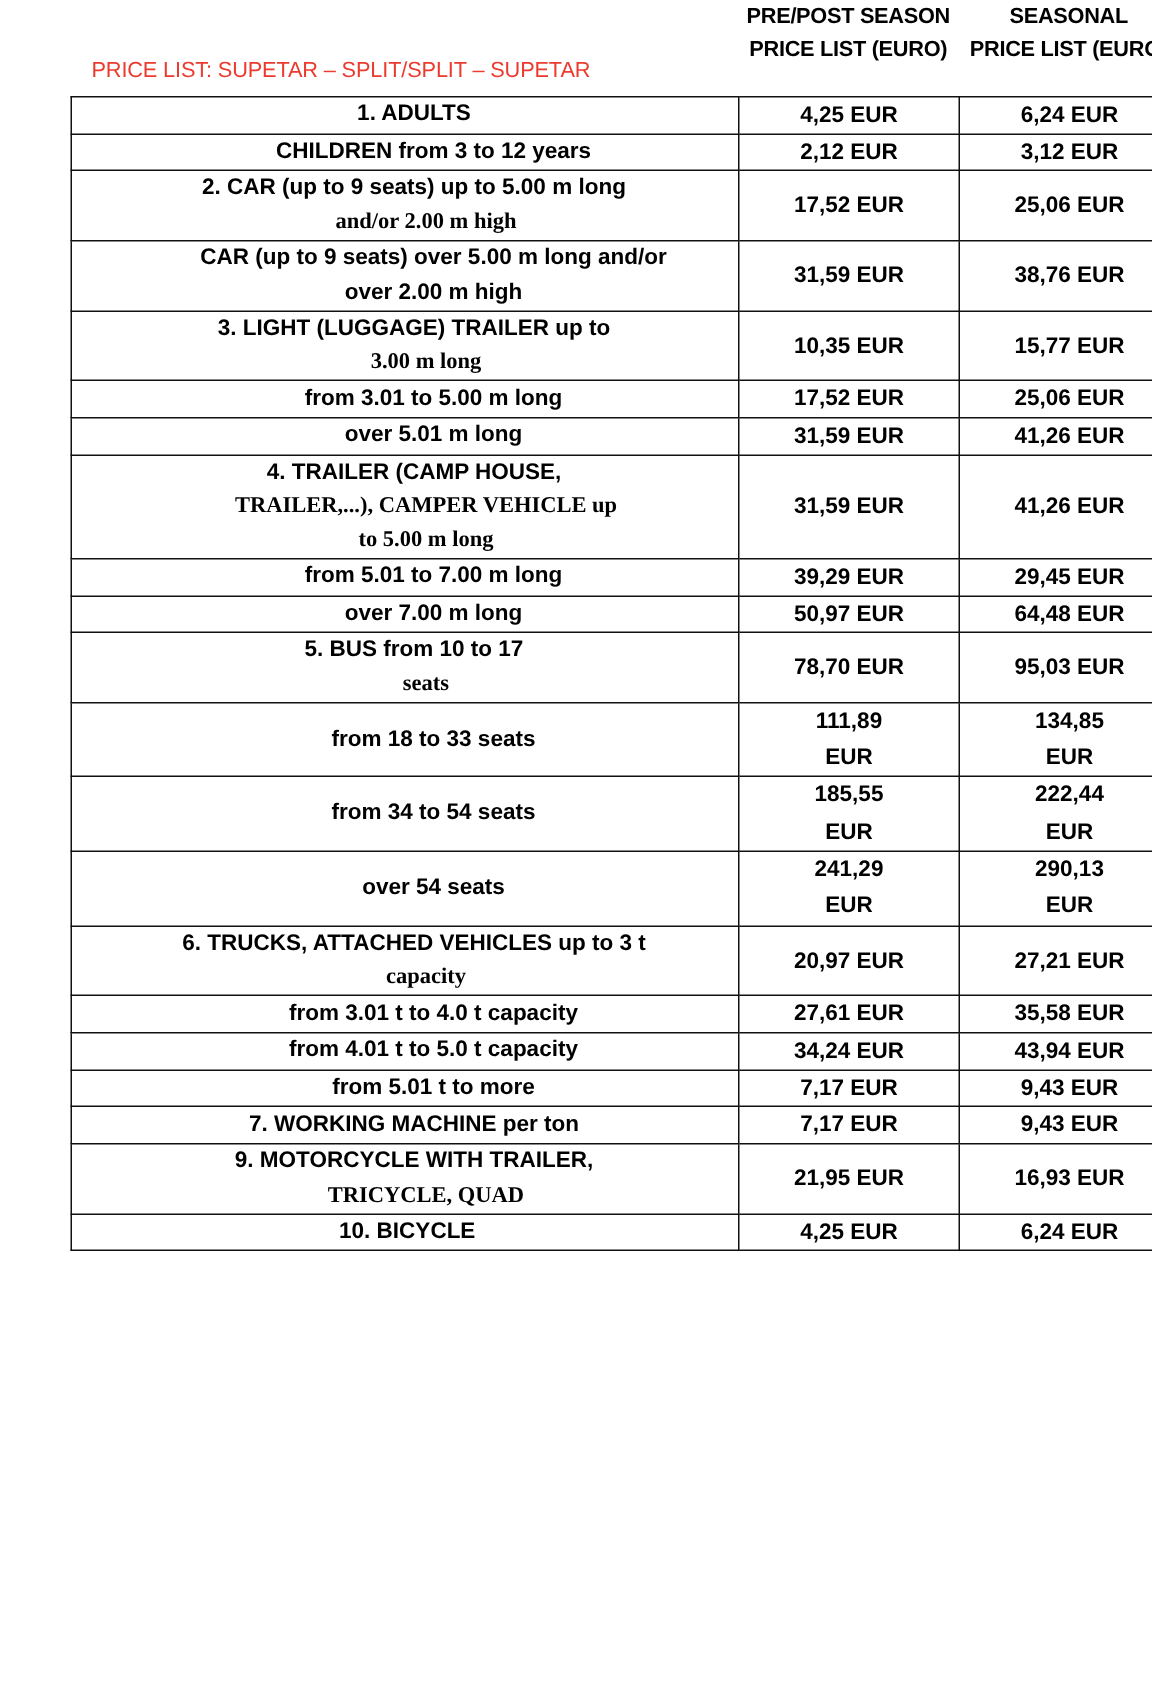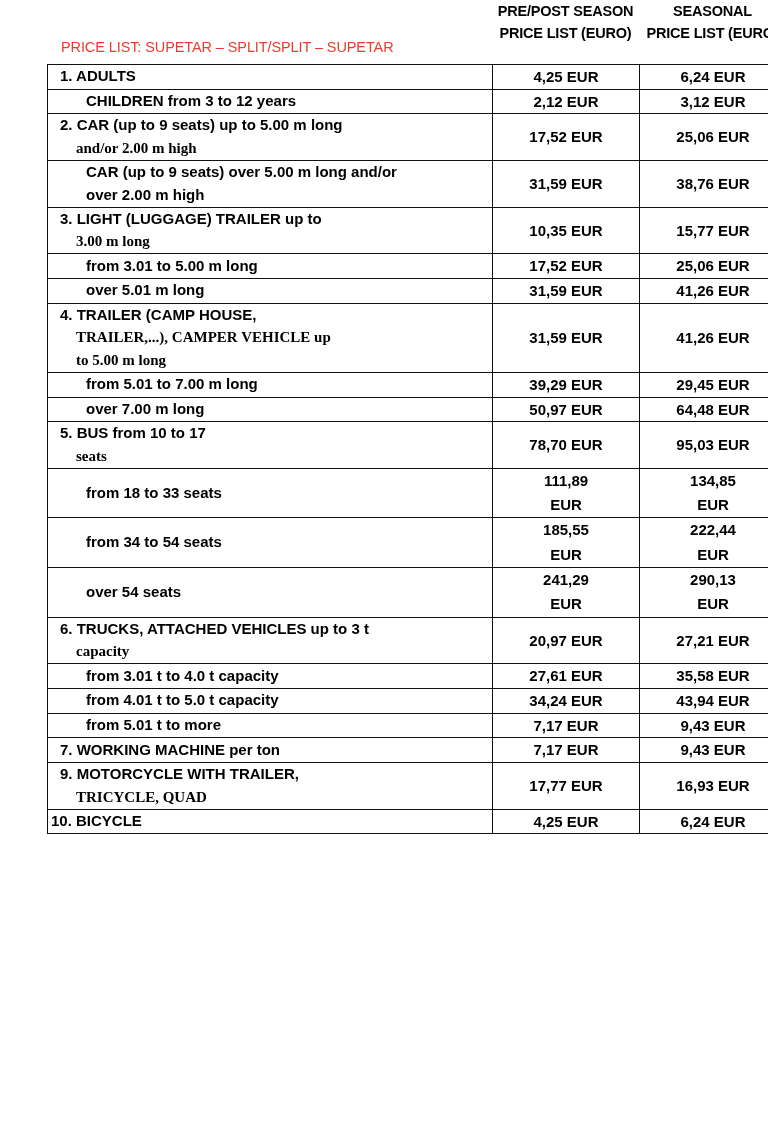--- a/index.html
+++ b/index.html
@@ -91,20 +91,21 @@
   }
   td.price-cell.wrapped {
     line-height: 1.62;
   }
 
   .lines { display: block; }
   .line {
     display: block;
     white-space: pre;
     line-height: 1.52;
+    text-align: center;
   }
 
   
   .ind-num   { padding-left: 12px; }   
   .ind-num10 { padding-left: 3px; }    
   .ind-sub   { padding-left: 38px; }   
   .ind-cont  { padding-left: 28px; font-family: Liberation Serif, serif; }   
   .ind-cont-sub { padding-left: 38px; }
 </style>
 </head>
@@ -311,21 +312,21 @@
           <td class="price-cell">7,17 EUR</td>
           <td class="price-cell">9,43 EUR</td>
         </tr>
         <tr>
           <td class="desc">
             <span class="lines">
               <span class="line ind-num">9. MOTORCYCLE WITH TRAILER,</span>
               <span class="line ind-cont">TRICYCLE, QUAD</span>
             </span>
           </td>
-          <td class="price-cell">17,77 EUR</td>
+          <td class="price-cell">21,95 EUR</td>
           <td class="price-cell">16,93 EUR</td>
         </tr>
         <tr>
           <td class="desc">
             <span class="lines">
               <span class="line ind-num10">10. BICYCLE</span>
             </span>
           </td>
           <td class="price-cell">4,25 EUR</td>
           <td class="price-cell">6,24 EUR</td>

